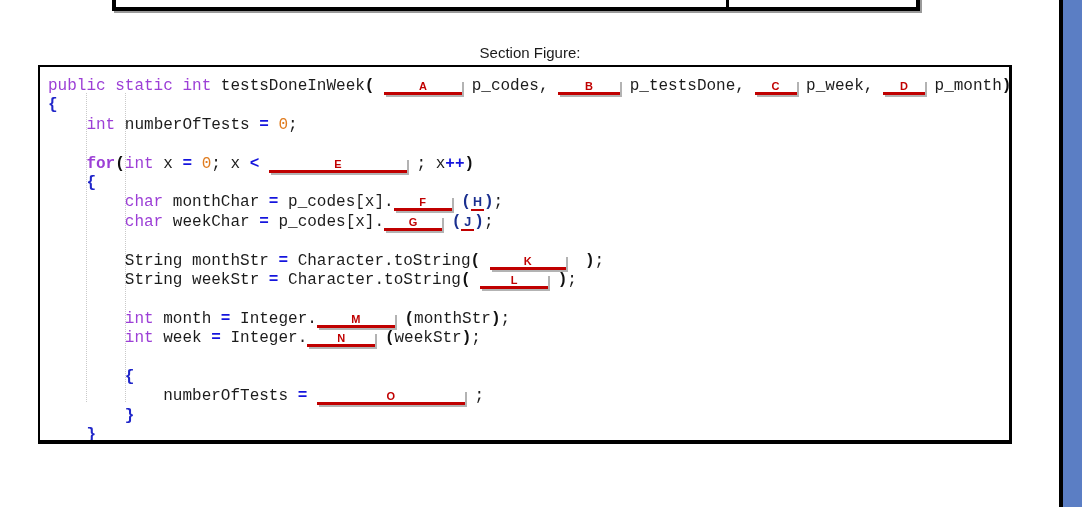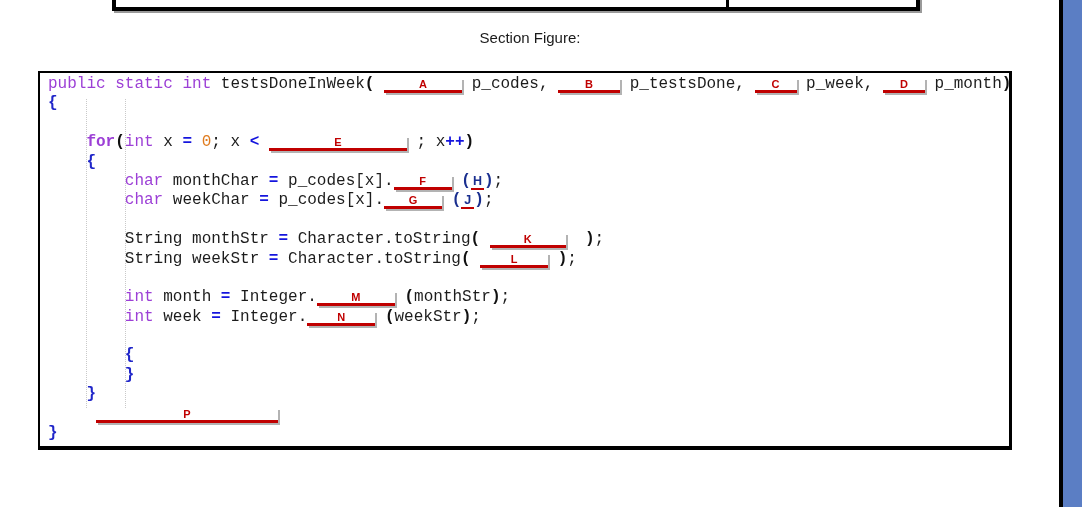--- a/index.html
+++ b/index.html
@@ -4,27 +4,27 @@
 <style>
   * { margin:0; padding:0; box-sizing:border-box; }
   html,body { width:1082px; height:507px; background:#fff; overflow:hidden;
               font-family:"Liberation Sans", sans-serif; position:relative; }
 
   
   .top-box { position:absolute; left:112px; top:-30px; width:808px; height:41px;
              border:4px solid #000; background:#fff; box-shadow:2px 2px 0 #9a9a9a; }
   .top-tick { position:absolute; left:726px; top:0; width:3px; height:9px; background:#000; z-index:3; }
 
-  .section-label { position:absolute; left:0; top:29px; width:1060px; text-align:center;
+  .section-label { position:absolute; left:0; top:44px; width:1060px; text-align:center;
                    font-size:15px; color:#1a1a1a; }
 
   
-  .code-box { position:absolute; left:38px; top:71px; width:974px; height:379px;
+  .code-box { position:absolute; left:38px; top:65px; width:974px; height:379px;
               border:2px solid #000; border-right-width:3px; border-bottom-width:4px;
-              background:#fff; padding:2px 0 0 8px; overflow:hidden; }
+              background:#fff; padding:10px 0 0 8px; overflow:hidden; }
 
   .guide { position:absolute; top:26px; bottom:38px; width:0;
            border-left:1px dotted #c9c9c9; }
   .guide.g1 { left:46px; } .guide.g2 { left:85px; }
 
   .code-line { white-space:pre; font-family:"Liberation Mono", monospace;
                font-size:16px; line-height:19.4px; height:19.4px; color:#1c1c1c; }
 
   .tok.pl    { color:#1c1c1c; }
   .tok.kw    { color:var(--kw,#9c3fd6); }
@@ -59,33 +59,35 @@
 <div class="top-tick"></div>
 
 <div class="section-label">Section Figure:</div>
 
 <div class="code-box">
   <div class="guide g1"></div>
   <div class="guide g2"></div>
   <div>
       <div class="code-line"><span class="tok kw">public static int </span><span class="tok pl">testsDoneInWeek</span><span class="tok par">(</span><span class="tok pl"> </span><span class="blank" style="width: 78px;"><span class="blank-label">A</span></span><span class="tok pl"> p_codes, </span><span class="blank" style="width: 62px;"><span class="blank-label">B</span></span><span class="tok pl"> p_testsDone, </span><span class="blank" style="width: 42px;"><span class="blank-label">C</span></span><span class="tok pl"> p_week, </span><span class="blank" style="width: 42px;"><span class="blank-label">D</span></span><span class="tok pl"> p_month</span><span class="tok par">)</span></div>
       <div class="code-line"><span class="tok brace">{</span></div>
+      <div class="code-line"><span class="tok pl">    </span><span class="tok kw">int</span><span class="tok pl"> numberOfTests </span><span class="tok op">=</span><span class="tok pl"> </span><span class="tok num">0</span><span class="tok pl">;</span></div>
       <div class="code-line">&nbsp;</div>
       <div class="code-line"><span class="tok pl">    </span><span class="tok kwb">for</span><span class="tok par">(</span><span class="tok kw">int</span><span class="tok pl"> x </span><span class="tok op">=</span><span class="tok pl"> </span><span class="tok num">0</span><span class="tok pl">; x </span><span class="tok op">&lt;</span><span class="tok pl"> </span><span class="blank" style="width: 138px;"><span class="blank-label">E</span></span><span class="tok pl"> ; x</span><span class="tok op">++</span><span class="tok par">)</span></div>
       <div class="code-line"><span class="tok pl">    </span><span class="tok brace">{</span></div>
       <div class="code-line"><span class="tok pl">        </span><span class="tok kw">char</span><span class="tok pl"> monthChar </span><span class="tok op">=</span><span class="tok pl"> p_codes[x].</span><span class="blank" style="width: 58px;"><span class="blank-label">F</span></span><span class="tok pl"> </span><span class="tok navy">(</span><span class="jletter">H</span><span class="tok navy">)</span><span class="tok pl">;</span></div>
       <div class="code-line"><span class="tok pl">        </span><span class="tok kw">char</span><span class="tok pl"> weekChar </span><span class="tok op">=</span><span class="tok pl"> p_codes[x].</span><span class="blank" style="width: 58px;"><span class="blank-label">G</span></span><span class="tok pl"> </span><span class="tok navy">(</span><span class="jletter">J</span><span class="tok navy">)</span><span class="tok pl">;</span></div>
       <div class="code-line">&nbsp;</div>
       <div class="code-line"><span class="tok pl">        </span><span class="tok pl">String monthStr </span><span class="tok op">=</span><span class="tok pl"> Character.toString</span><span class="tok par">(</span><span class="tok pl"> </span><span class="blank" style="width: 76px;"><span class="blank-label">K</span></span><span class="tok pl">  </span><span class="tok par">)</span><span class="tok pl">;</span></div>
       <div class="code-line"><span class="tok pl">        </span><span class="tok pl">String weekStr </span><span class="tok op">=</span><span class="tok pl"> Character.toString</span><span class="tok par">(</span><span class="tok pl"> </span><span class="blank" style="width: 68px;"><span class="blank-label">L</span></span><span class="tok pl"> </span><span class="tok par">)</span><span class="tok pl">;</span></div>
       <div class="code-line">&nbsp;</div>
       <div class="code-line"><span class="tok pl">        </span><span class="tok kw">int</span><span class="tok pl"> month </span><span class="tok op">=</span><span class="tok pl"> Integer.</span><span class="blank" style="width: 78px;"><span class="blank-label">M</span></span><span class="tok pl"> </span><span class="tok par">(</span><span class="tok pl">monthStr</span><span class="tok par">)</span><span class="tok pl">;</span></div>
       <div class="code-line"><span class="tok pl">        </span><span class="tok kw">int</span><span class="tok pl"> week </span><span class="tok op">=</span><span class="tok pl"> Integer.</span><span class="blank" style="width: 68px;"><span class="blank-label">N</span></span><span class="tok pl"> </span><span class="tok par">(</span><span class="tok pl">weekStr</span><span class="tok par">)</span><span class="tok pl">;</span></div>
       <div class="code-line">&nbsp;</div>
       <div class="code-line"><span class="tok pl">        </span><span class="tok brace">{</span></div>
+      <div class="code-line"><span class="tok pl">            </span><span class="tok pl">numberOfTests </span><span class="tok op">=</span><span class="tok pl"> </span><span class="blank" style="width: 148px;"><span class="blank-label">O</span></span><span class="tok pl"> ;</span></div>
       <div class="code-line"><span class="tok pl">        </span><span class="tok brace">}</span></div>
       <div class="code-line"><span class="tok pl">    </span><span class="tok brace">}</span></div>
       <div class="code-line"><span class="tok pl">     </span><span class="blank" style="width: 182px;"><span class="blank-label">P</span></span></div>
       <div class="code-line"><span class="tok brace">}</span></div>
     </div>
 </div>
 
 <div class="edge-bar"></div>
 
 </body></html>

